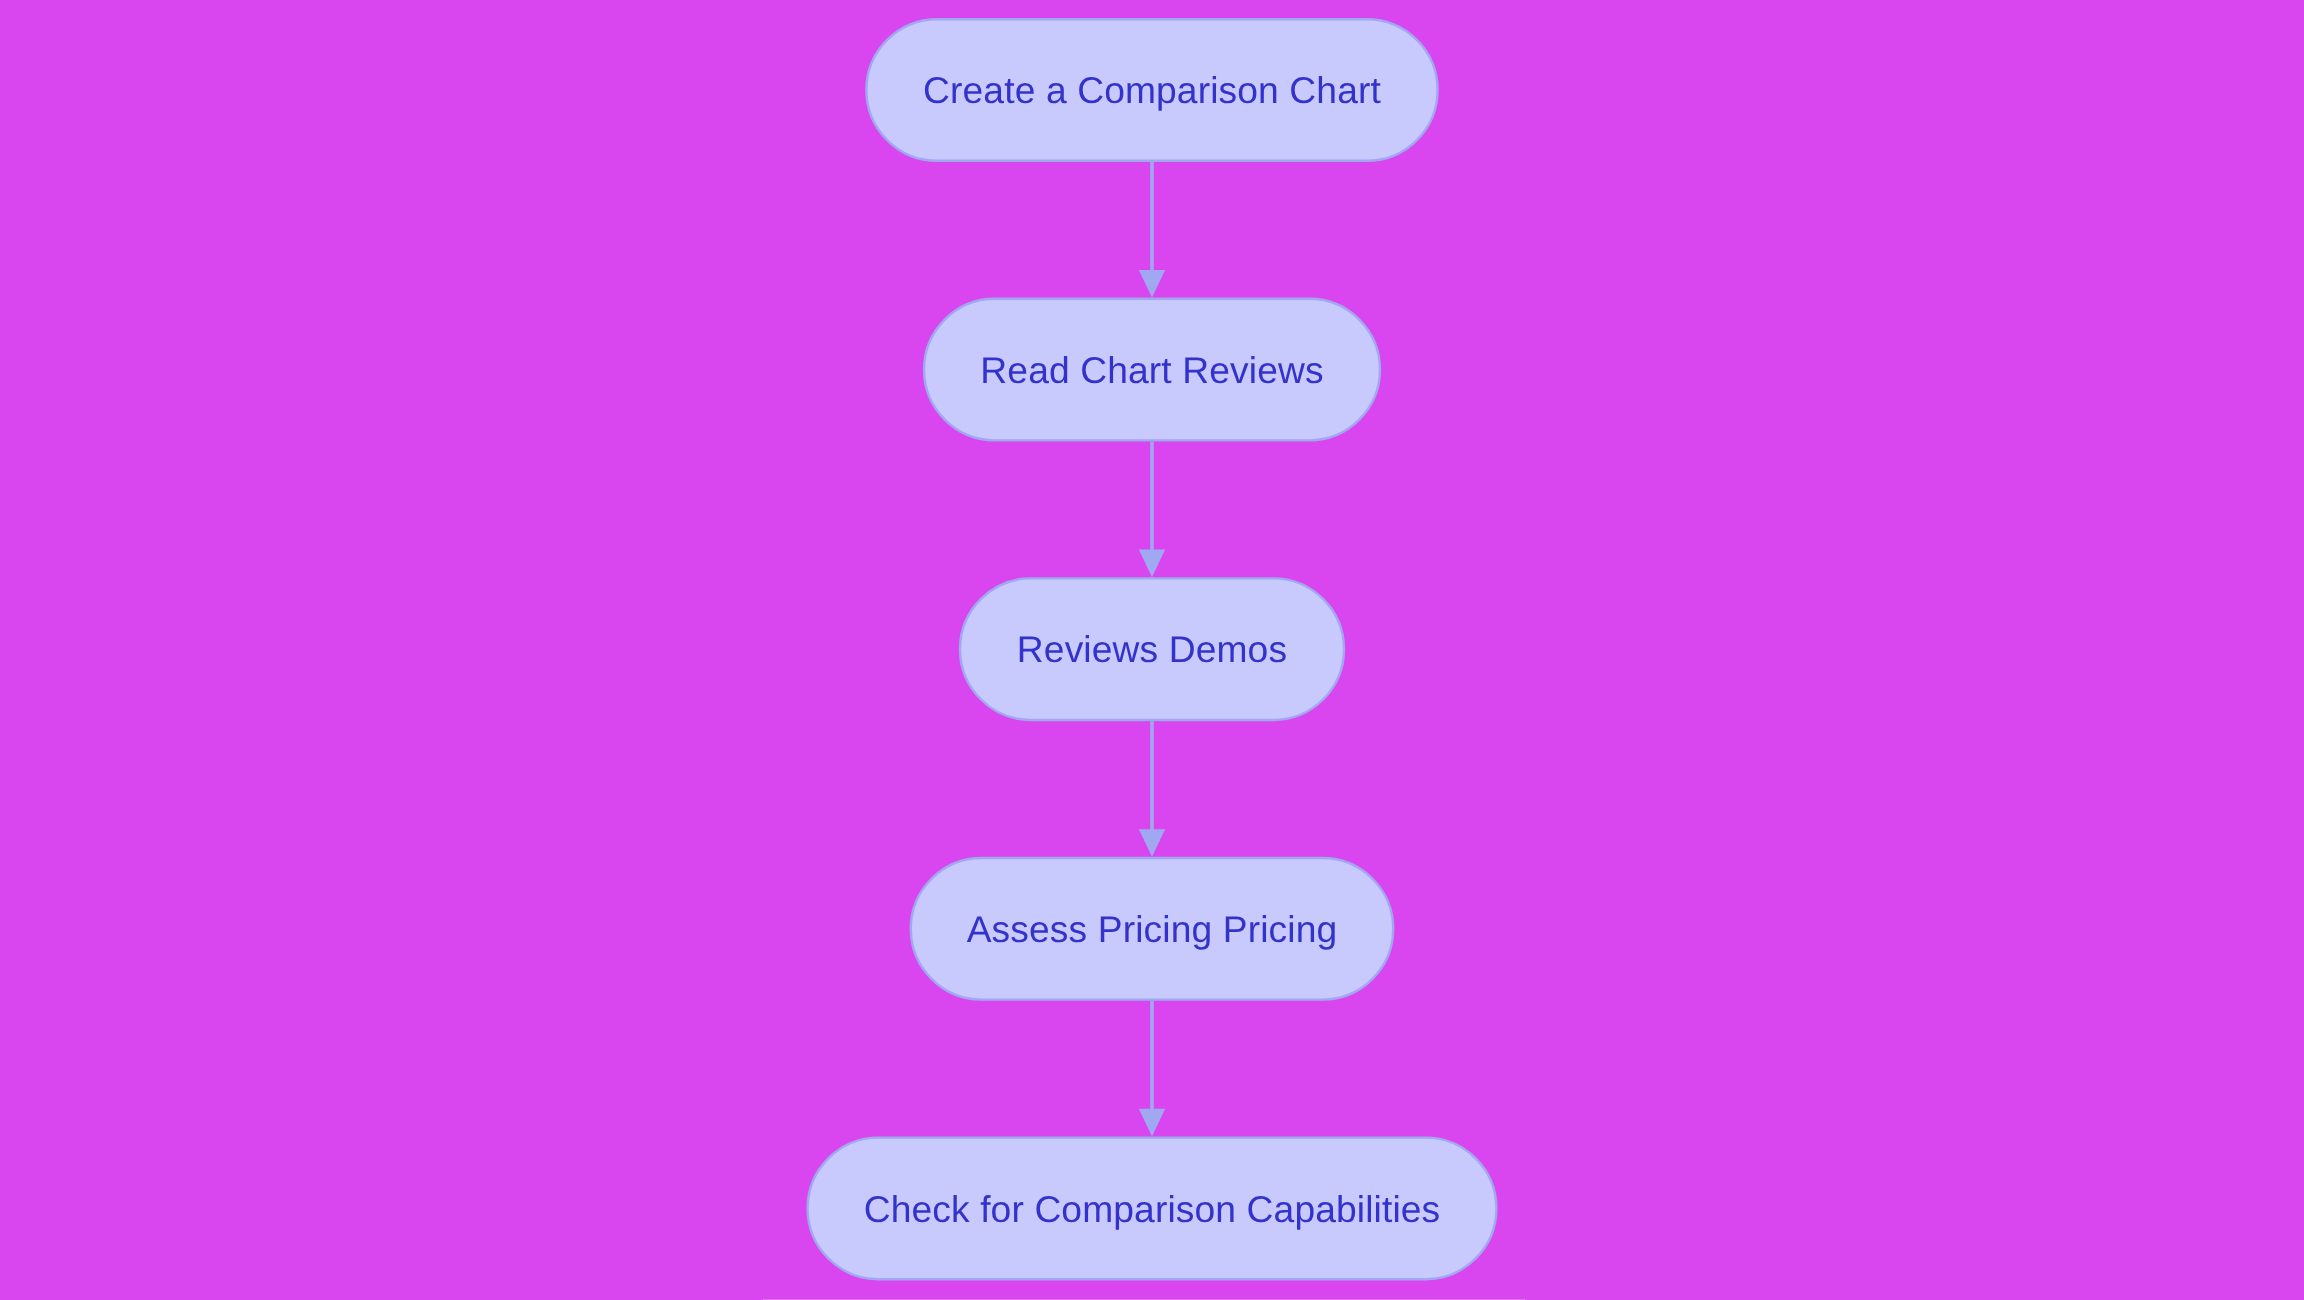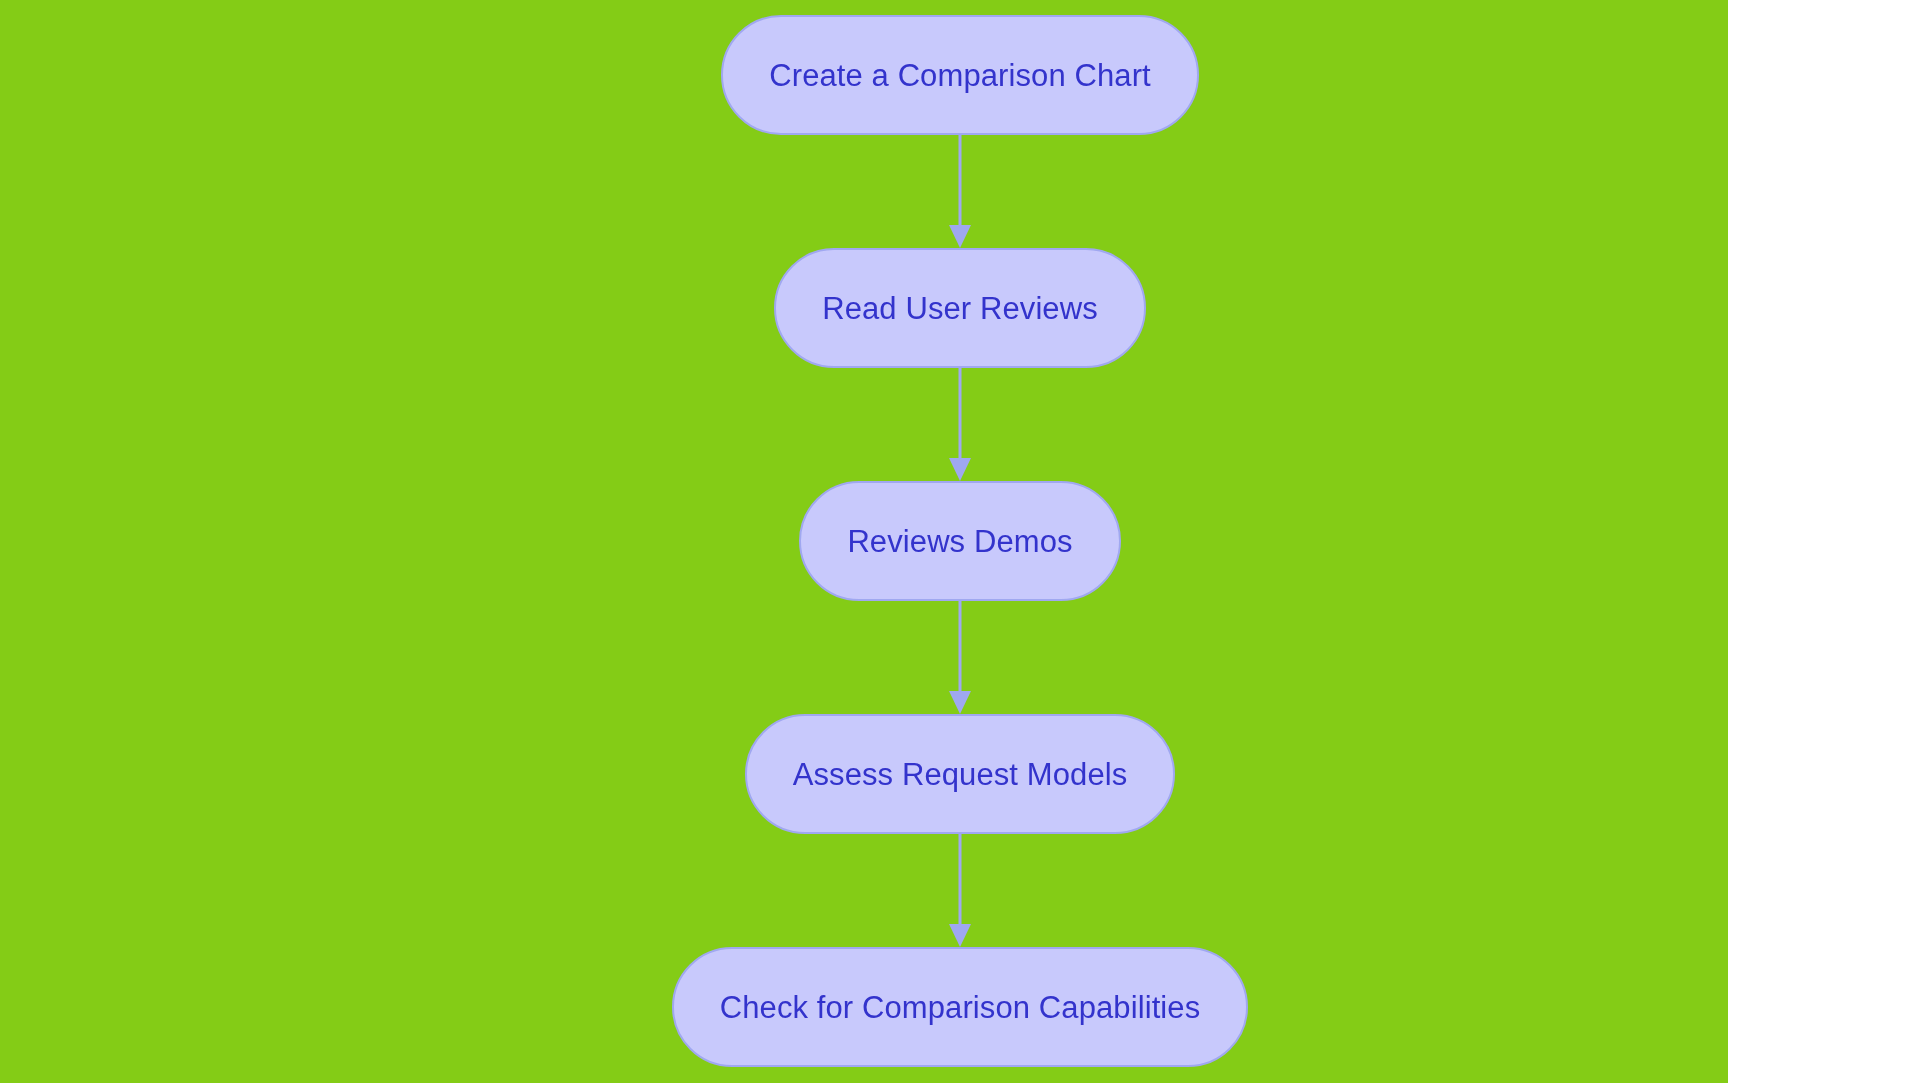--- a/index.html
+++ b/index.html
@@ -10,23 +10,23 @@
   body {
     width: 1920px;
     height: 1083px;
     background: #ffffff;
     font-family: "Liberation Sans", sans-serif;
     overflow: hidden;
   }
 
   #flow-canvas {
     position: relative;
-    width: 1728px;
+    width: 1920px;
     height: 1083px;
-    background: #84cc16;
+    background: #d946ef;
   }
 
   .flow-column {
     position: absolute;
     left: 0;
     top: 0;
     width: 1920px;
     height: 1083px;
     display: flex;
     flex-direction: column;
@@ -99,39 +99,39 @@
     <div class="node">
       <span class="node-label">Create a Comparison Chart</span>
     </div>
 
     <div class="connector">
       <span class="conn-line"></span>
       <span class="conn-head"></span>
     </div>
 
     <div class="node">
-      <span class="node-label">Read User Reviews</span>
+      <span class="node-label">Read Chart Reviews</span>
     </div>
 
     <div class="connector">
       <span class="conn-line"></span>
       <span class="conn-head"></span>
     </div>
 
     <div class="node">
       <span class="node-label">Reviews Demos</span>
     </div>
 
     <div class="connector">
       <span class="conn-line"></span>
       <span class="conn-head"></span>
     </div>
 
     <div class="node">
-      <span class="node-label">Assess Request Models</span>
+      <span class="node-label">Assess Pricing Pricing</span>
     </div>
 
     <div class="connector">
       <span class="conn-line"></span>
       <span class="conn-head"></span>
     </div>
 
     <div class="node">
       <span class="node-label">Check for Comparison Capabilities</span>
     </div>

